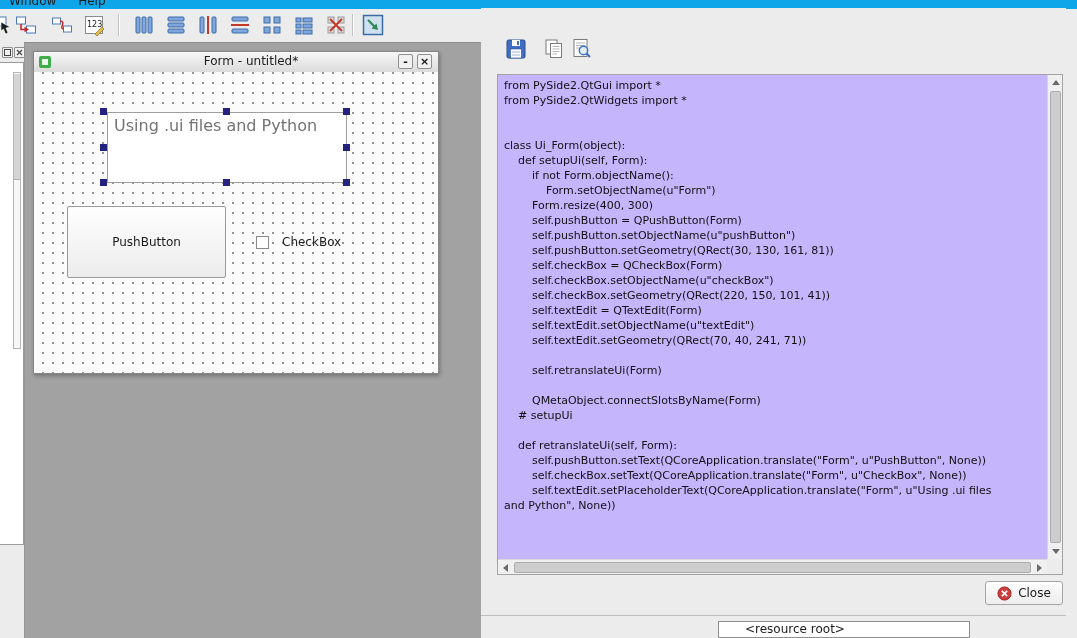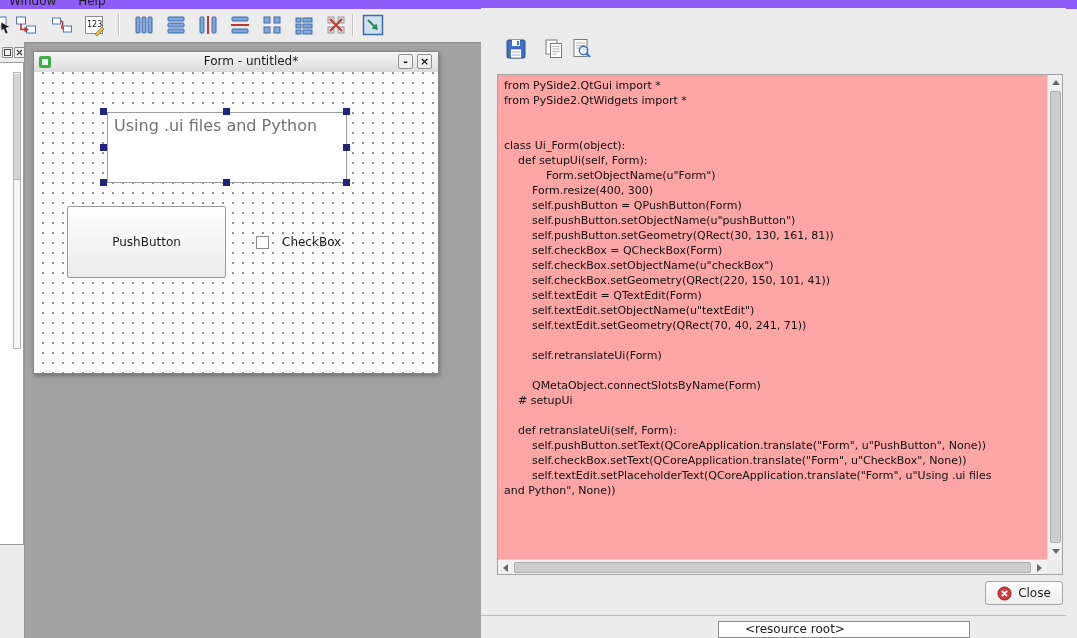--- a/index.html
+++ b/index.html
@@ -1,21 +1,21 @@
 <!DOCTYPE html>
 <html><head>
 <meta charset="utf-8">
 <style>
   html,body{margin:0;padding:0;}
   .screen{position:relative;width:1077px;height:638px;overflow:hidden;background:#ececec;
           font-family:"DejaVu Sans",sans-serif;font-size:12px;color:#1c1c1c;}
   .abs{position:absolute;}
 
   
-  .menubar{left:0;top:0;width:1077px;height:9px;overflow:hidden;background:#8b5cf6;}
+  .menubar{left:0;top:0;width:1077px;height:9px;overflow:hidden;background:#0ea5e9;}
   .menu-item{display:inline-block;position:relative;top:-6px;padding:0 9px;font-size:12px;color:#1c1c1c;}
 
   
   .toolbar{left:0;top:9px;width:1077px;height:33px;background:#ececec;}
   .tbtn{position:absolute;top:4px;width:24px;height:24px;display:flex;align-items:center;justify-content:center;border-radius:3px;}
   .tsep{position:absolute;top:5px;width:1px;height:22px;background:#c2c2c2;border-right:1px solid #fff;}
 
   
   .left-dock{left:0;top:42px;width:25px;height:596px;background:#ececec;border-right:1px solid #979797;box-sizing:border-box;}
   .dock-btn{position:absolute;width:11px;height:11px;border:1px solid #8f8f8f;background:#f2f2f2;box-sizing:border-box;display:flex;align-items:center;justify-content:center;border-radius:1px;}
@@ -40,21 +40,21 @@
   .placeholder{color:#737373;font-size:16px;}
   .handle{position:absolute;width:7px;height:7px;background:#23237f;}
   .w-pushbutton{position:absolute;left:33px;top:134px;width:159px;height:72px;background:linear-gradient(#fefefe,#ececec);
                 border:1px solid #9a9a9a;border-radius:2px;box-sizing:border-box;display:flex;align-items:center;justify-content:center;font-size:12px;color:#1a1a1a;}
   .w-checkbox{position:absolute;left:222px;top:162px;height:16px;display:flex;align-items:center;gap:13px;}
   .cb-indicator{width:13px;height:13px;background:#fff;border:1px solid #8a8a8a;box-sizing:border-box;}
 
   
   .code-dialog{left:481px;top:8px;width:585px;height:608px;background:#ececec;border-bottom:1px solid #bdbdbd;box-sizing:border-box;}
   .dlg-btn{position:absolute;top:28px;width:26px;height:26px;display:flex;align-items:center;justify-content:center;border-radius:3px;}
-  .code-box{position:absolute;left:16px;top:66px;width:566px;height:501px;background:#fca5a5;border:1px solid #a2a2a2;box-sizing:border-box;}
+  .code-box{position:absolute;left:16px;top:66px;width:566px;height:501px;background:#c4b5fd;border:1px solid #a2a2a2;box-sizing:border-box;}
   .code-view{position:absolute;left:0;top:0;right:15px;bottom:15px;overflow:hidden;padding:3px 0 0 6px;}
   .code-line{min-height:15px;line-height:15px;font-family:"DejaVu Sans",sans-serif;font-size:11px;white-space:pre;color:#111;}
   .vscroll{position:absolute;right:0;top:0;bottom:15px;width:15px;background:#f0f0f0;border-left:1px solid #d7d7d7;box-sizing:border-box;}
   .hscroll{position:absolute;left:0;right:15px;bottom:0;height:15px;background:#f0f0f0;border-top:1px solid #d7d7d7;box-sizing:border-box;}
   .scroll-corner{position:absolute;right:0;bottom:0;width:15px;height:15px;background:#ececec;}
   .sb-btn{position:absolute;width:15px;height:15px;display:flex;align-items:center;justify-content:center;}
   .vthumb{position:absolute;left:2px;top:16px;bottom:16px;width:11px;background:#cdcdcd;border:1px solid #adadad;border-radius:2px;box-sizing:border-box;}
   .hthumb{position:absolute;top:2px;left:16px;right:16px;height:11px;background:#cdcdcd;border:1px solid #adadad;border-radius:2px;box-sizing:border-box;}
   .arr-up{width:0;height:0;border-left:4px solid transparent;border-right:4px solid transparent;border-bottom:5px solid #6a6a6a;}
   .arr-down{width:0;height:0;border-left:4px solid transparent;border-right:4px solid transparent;border-top:5px solid #6a6a6a;}
@@ -281,20 +281,21 @@
     </div>
 
     <div class="code-box">
       <div class="code-view">
           <div class="code-line">from PySide2.QtGui import *</div>
           <div class="code-line">from PySide2.QtWidgets import *</div>
           <div class="code-line"></div>
           <div class="code-line"></div>
           <div class="code-line">class Ui_Form(object):</div>
           <div class="code-line">    def setupUi(self, Form):</div>
+          <div class="code-line">        if not Form.objectName():</div>
           <div class="code-line">            Form.setObjectName(u"Form")</div>
           <div class="code-line">        Form.resize(400, 300)</div>
           <div class="code-line">        self.pushButton = QPushButton(Form)</div>
           <div class="code-line">        self.pushButton.setObjectName(u"pushButton")</div>
           <div class="code-line">        self.pushButton.setGeometry(QRect(30, 130, 161, 81))</div>
           <div class="code-line">        self.checkBox = QCheckBox(Form)</div>
           <div class="code-line">        self.checkBox.setObjectName(u"checkBox")</div>
           <div class="code-line">        self.checkBox.setGeometry(QRect(220, 150, 101, 41))</div>
           <div class="code-line">        self.textEdit = QTextEdit(Form)</div>
           <div class="code-line">        self.textEdit.setObjectName(u"textEdit")</div>

